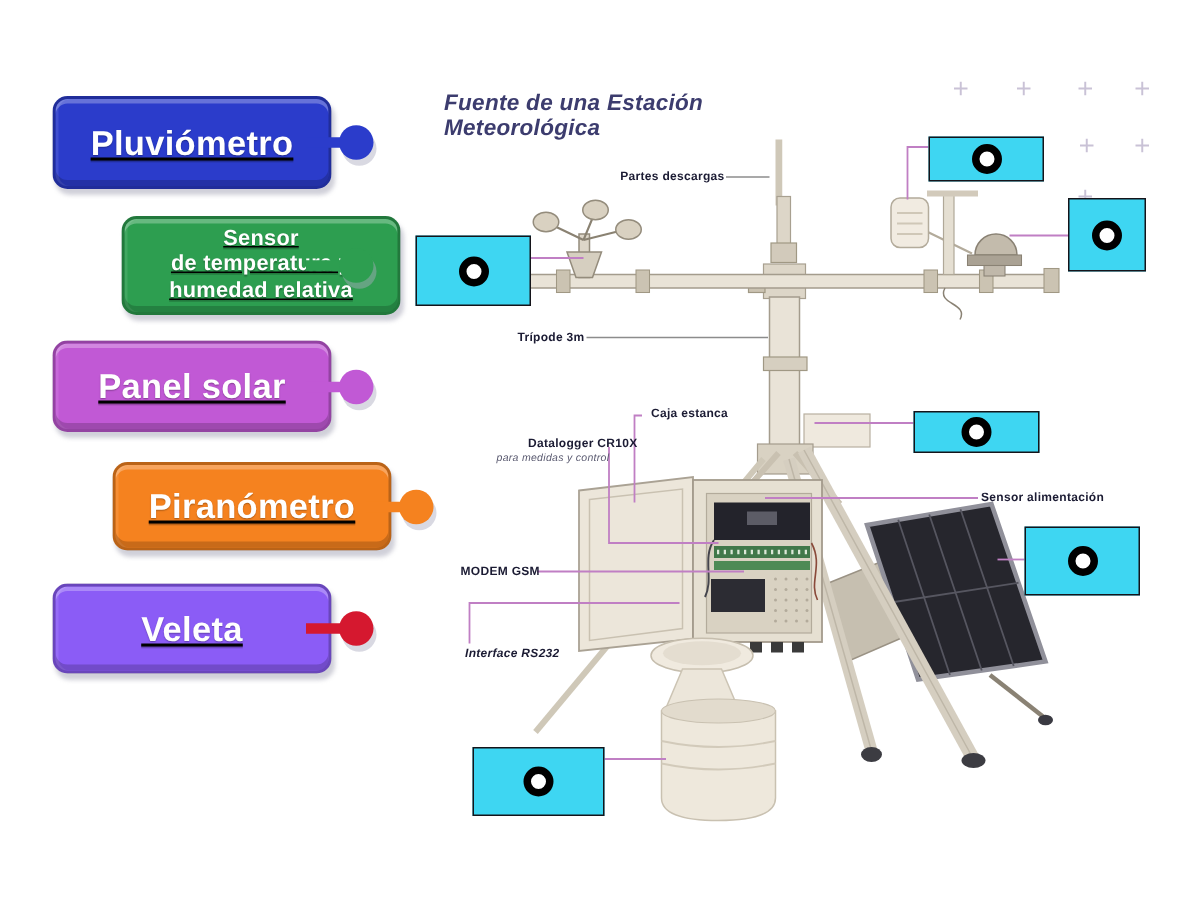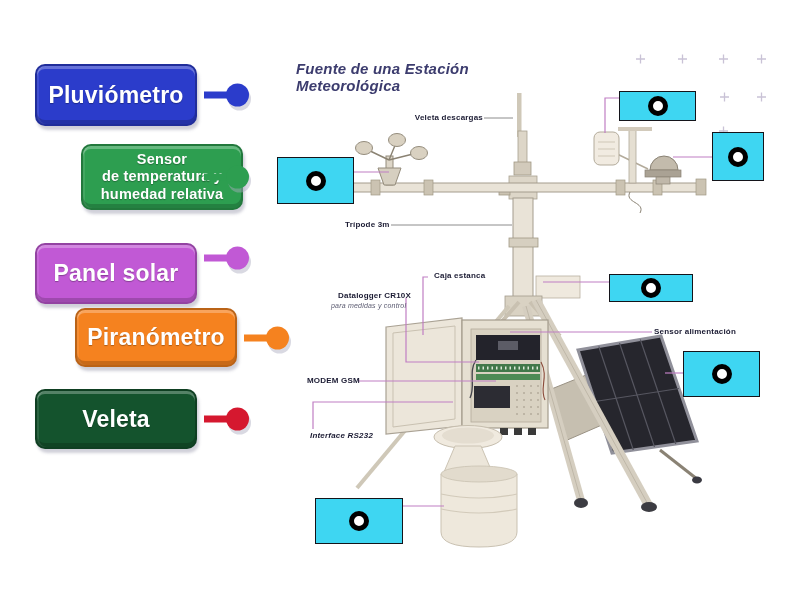--- a/index.html
+++ b/index.html
@@ -1,21 +1,21 @@
 <!DOCTYPE html>
 <html><head>
 <meta charset="utf-8">
 <style>
   html,body{margin:0;padding:0;}
   #stage{
     position:relative;width:800px;height:600px;background:#ffffff;overflow:hidden;
     font-family:"Liberation Sans",sans-serif;
   }
   
-  .word-row{position:absolute;left:35px;width:162px;}
+  .word-row{position:absolute;left:35px;width:186px;text-decoration:underline;}
   .word-btn{
     position:relative;width:100%;height:100%;box-sizing:border-box;
     border-radius:10px;border:2px solid rgba(0,0,0,.24);
     display:flex;align-items:center;justify-content:center;text-align:center;
     color:#fff;font-weight:bold;cursor:pointer;
     box-shadow:2px 4px 3px rgba(150,150,170,.45),
                inset 0 3px 0 rgba(255,255,255,.28),
                inset 0 -4px 0 rgba(0,0,0,.18),
                inset 2px 0 0 rgba(255,255,255,.10);
     text-shadow:0 1px 1px rgba(0,0,0,.30);
@@ -193,24 +193,24 @@
       <path d="M619,98 H605 V133"></path>
       <path d="M713,157 H673"></path>
       <path d="M609,282 H543"></path>
       <path d="M665,373 H683"></path>
       <path d="M403,506 H444"></path>
     </g>
   </svg>
 
   <div id="title">Fuente de una Estación Meteorológica</div>
 
-  <div class="dlabel" style="left:413px;top:113px;width:70px;text-align:right;">Veleta descargas</div>
+  <div class="dlabel" style="left:413px;top:113px;width:70px;text-align:right;">Partes descargas</div>
   <div class="dlabel" style="left:345px;top:220px;">Trípode 3m</div>
   <div class="dlabel" style="left:434px;top:271px;">Caja estanca</div>
-  <div class="dlabel" style="left:338px;top:291px;">Datalogger CR10X</div>
+  <div class="dlabel" style="left:352px;top:291px;">Datalogger CR10X</div>
   <div class="dlabel sub" style="left:331px;top:302px;">para medidas y control</div>
   <div class="dlabel" style="left:307px;top:376px;">MODEM GSM</div>
   <div class="dlabel" style="left:310px;top:431px;font-style:italic;">Interface RS232</div>
   <div class="dlabel" style="left:654px;top:327px;">Sensor alimentación</div>
 
   <div class="zone" style="left: 277px; top: 157px; width: 77px; height: 47px; background: rgb(62, 214, 242);">
     <div class="ring"></div>
   </div>
   <div class="zone" style="left: 619px; top: 91px; width: 77px; height: 30px; background: rgb(62, 214, 242);">
     <div class="ring"></div>
@@ -240,37 +240,37 @@
     <div class="word-btn" style="background: rgb(45, 158, 80);">
       <span class="word-label small">Sensor
 de temperatura y
 humedad relativa</span>
     </div>
     <div class="stem" style="background: rgb(45, 158, 80);"></div>
     <div class="knob" style="background: rgb(45, 158, 80);"></div>
   </div>
 
   <div class="word-row" style="top:227px;height:61px;">
-    <div class="word-btn" style="background: rgb(193, 89, 213); margin-top: 16px;">
+    <div class="word-btn" style="background: rgb(193, 89, 213);">
       <span class="word-label">Panel solar</span>
     </div>
     <div class="stem" style="background: rgb(193, 89, 213);"></div>
     <div class="knob" style="background: rgb(193, 89, 213);"></div>
   </div>
 
   <div class="word-row" style="top:308px;height:59px;margin-left:40px;">
     <div class="word-btn" style="background: rgb(245, 130, 31);">
       <span class="word-label">Piranómetro</span>
     </div>
     <div class="stem" style="background: rgb(245, 130, 31);"></div>
     <div class="knob" style="background: rgb(245, 130, 31);"></div>
   </div>
 
   <div class="word-row" style="top:389px;height:60px;">
-    <div class="word-btn" style="background: #14532d;">
+    <div class="word-btn" style="background: #8b5cf6;">
       <span class="word-label">Veleta</span>
     </div>
     <div class="stem" style="background: rgb(213, 24, 47);"></div>
     <div class="knob" style="background: rgb(213, 24, 47);"></div>
   </div>
 
 
 </div>
 
 </body></html>

